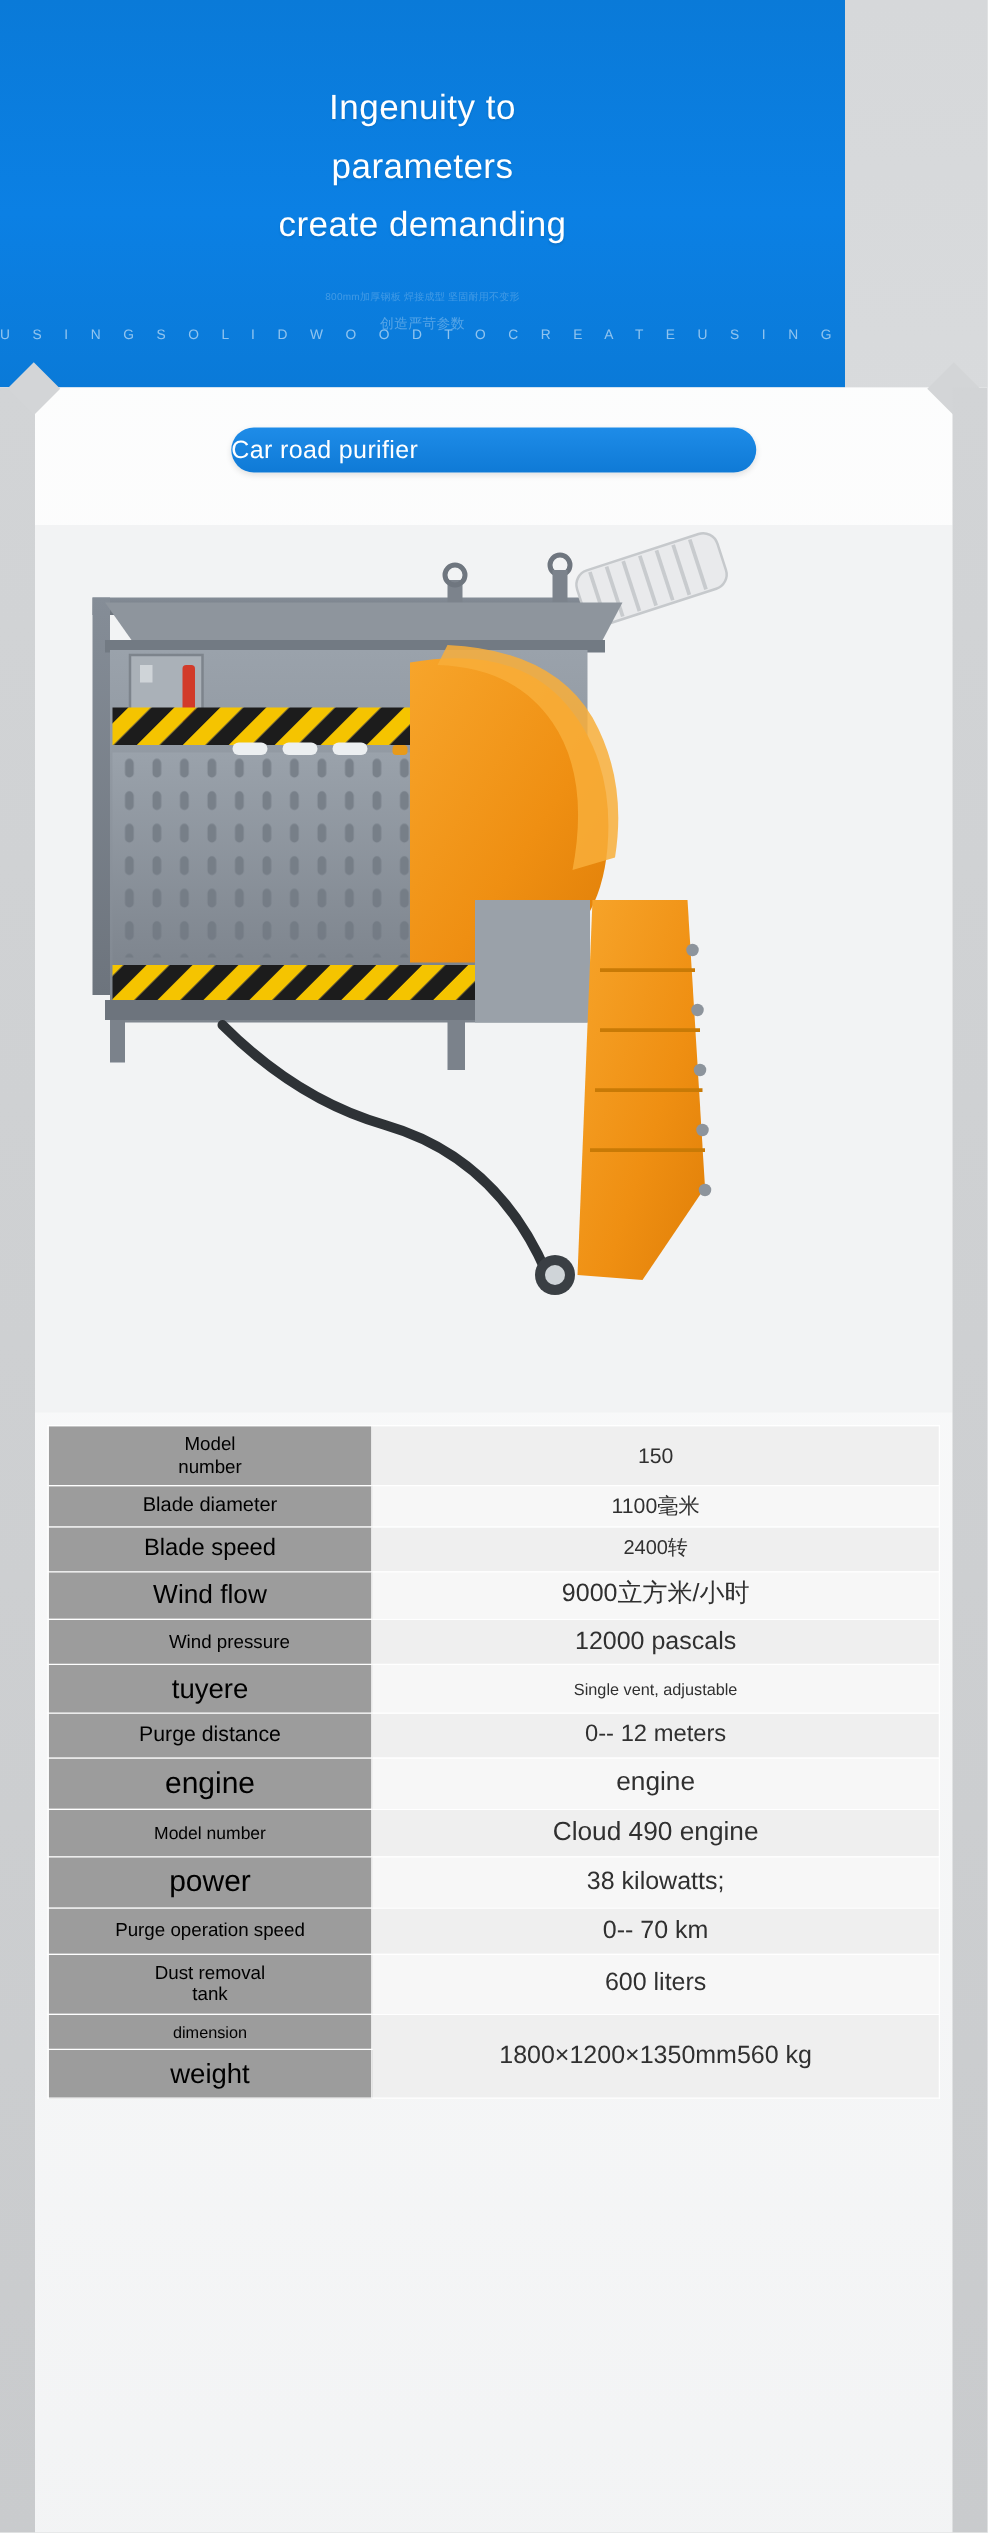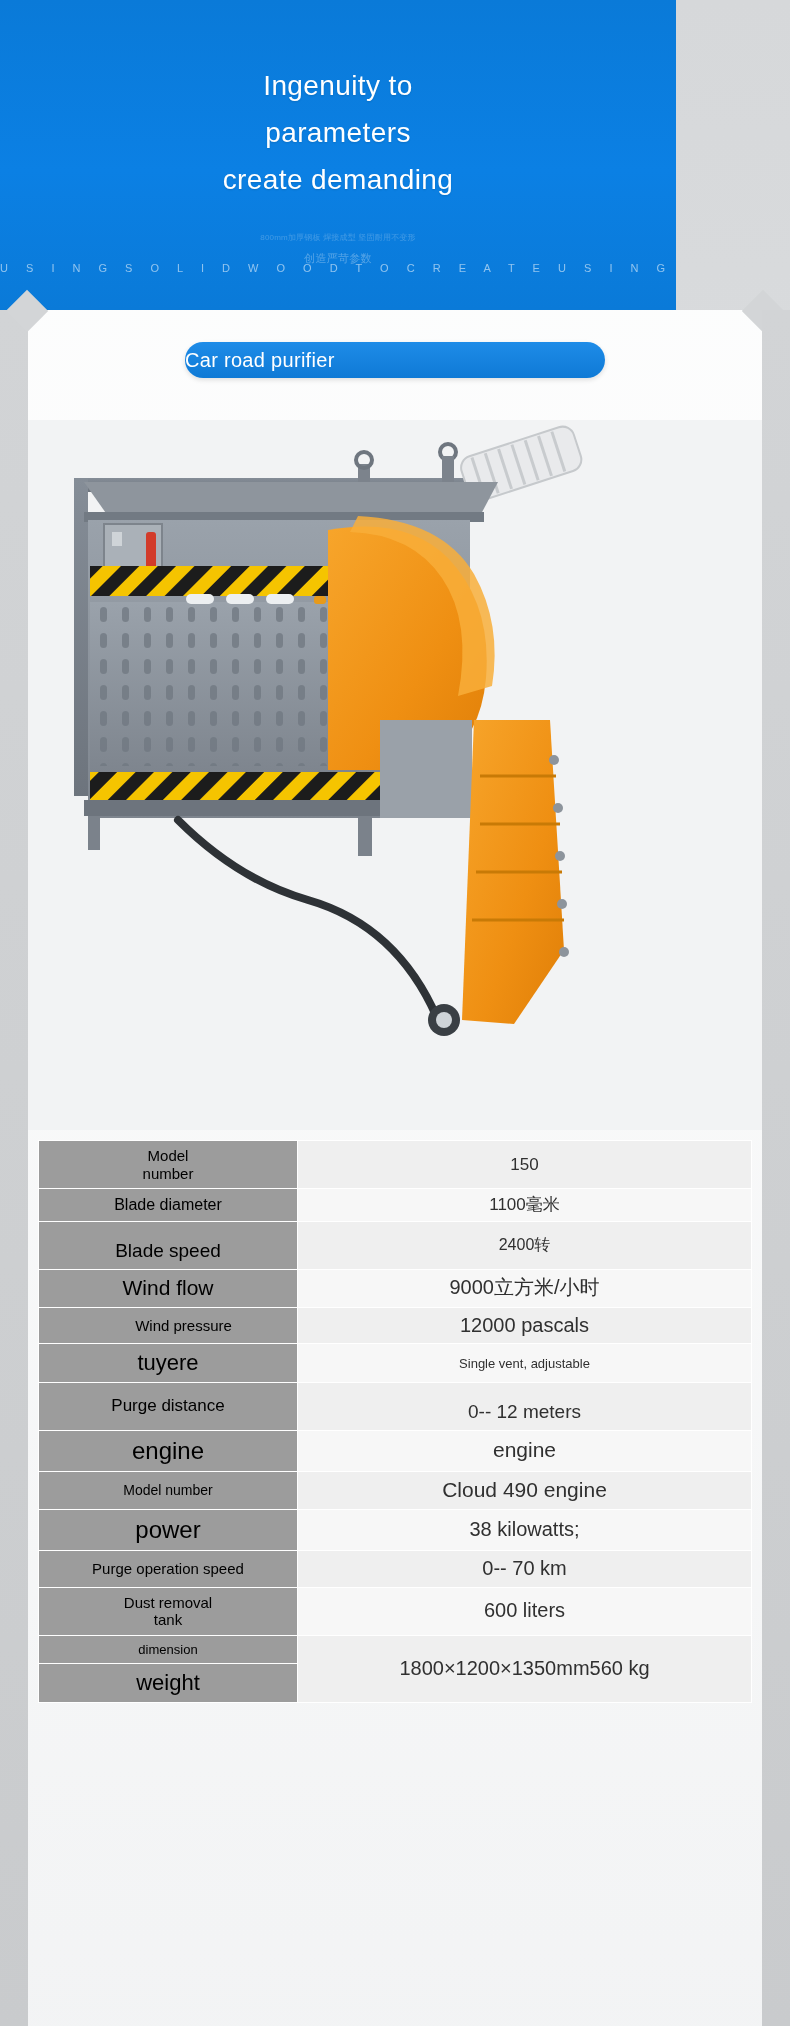--- a/index.html
+++ b/index.html
@@ -170,21 +170,21 @@
     background: #efefef;
     color: #303030;
   }
   tr:nth-child(even) td.v { background: #f7f7f7; }
   .cellpad { padding: 6px 8px; line-height: 1.18; }
   .f13 { font-size: 13px; }
   .f14 { font-size: 14px; }
   .f15 { font-size: 15px; }
   .f16 { font-size: 16px; }
   .f17 { font-size: 17px; }
-  .f19 { font-size: 19px; margin-top: 12px; }
+  .f19 { font-size: 19px; }
   .f20 { font-size: 20px; }
   .f21 { font-size: 21px; }
   .f22 { font-size: 22px; }
   .f24 { font-size: 24px; }
 
   .tips {
     position: absolute;
     left: 0;
     right: 0;
     top: 1645px;

